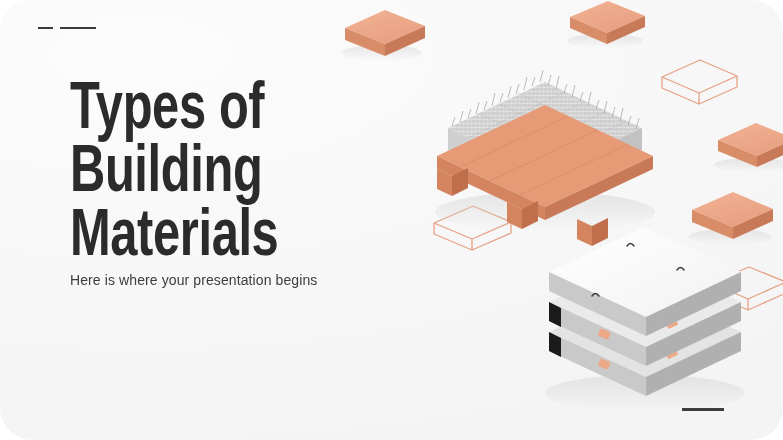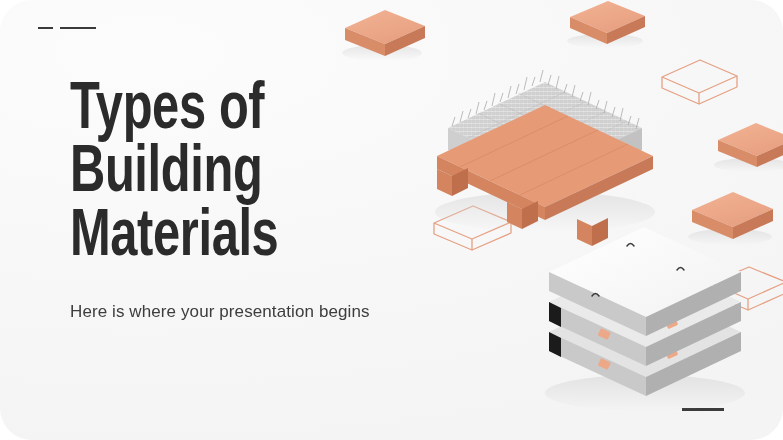--- a/index.html
+++ b/index.html
@@ -44,22 +44,22 @@
     font-size:66px;
     line-height:0.96;
     letter-spacing:-0.5px;
     color:#2b2b2b;
     transform:scaleX(0.74);
     transform-origin:left center;
     white-space:pre-line;
   }
 
   #subtitle {
-    margin-top:38px;
-    font-size:17px;
+    margin-top:8px;
+    font-size:14px;
     font-weight:400;
     color:#3d3d3d;
     letter-spacing:0.1px;
   }
 
   
   #art { position:absolute; inset:0; z-index:10; }
   #art svg { position:absolute; left:0; top:0; }
 </style>
 </head>

